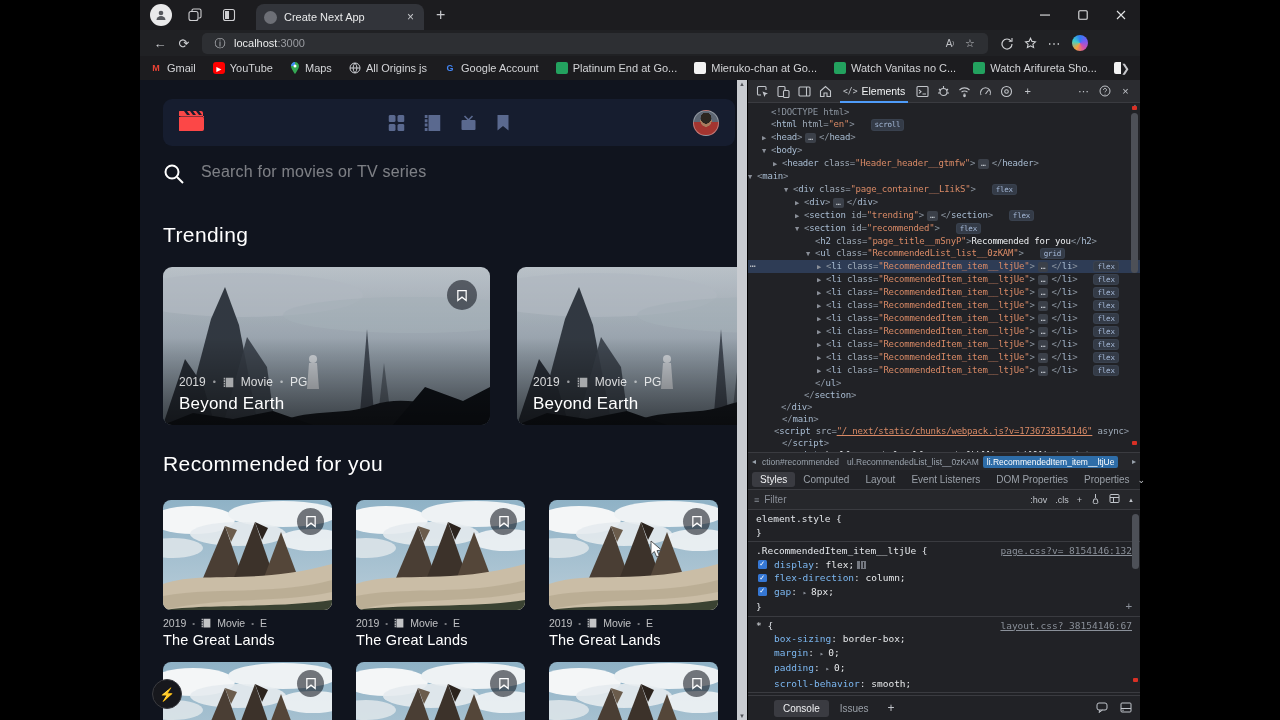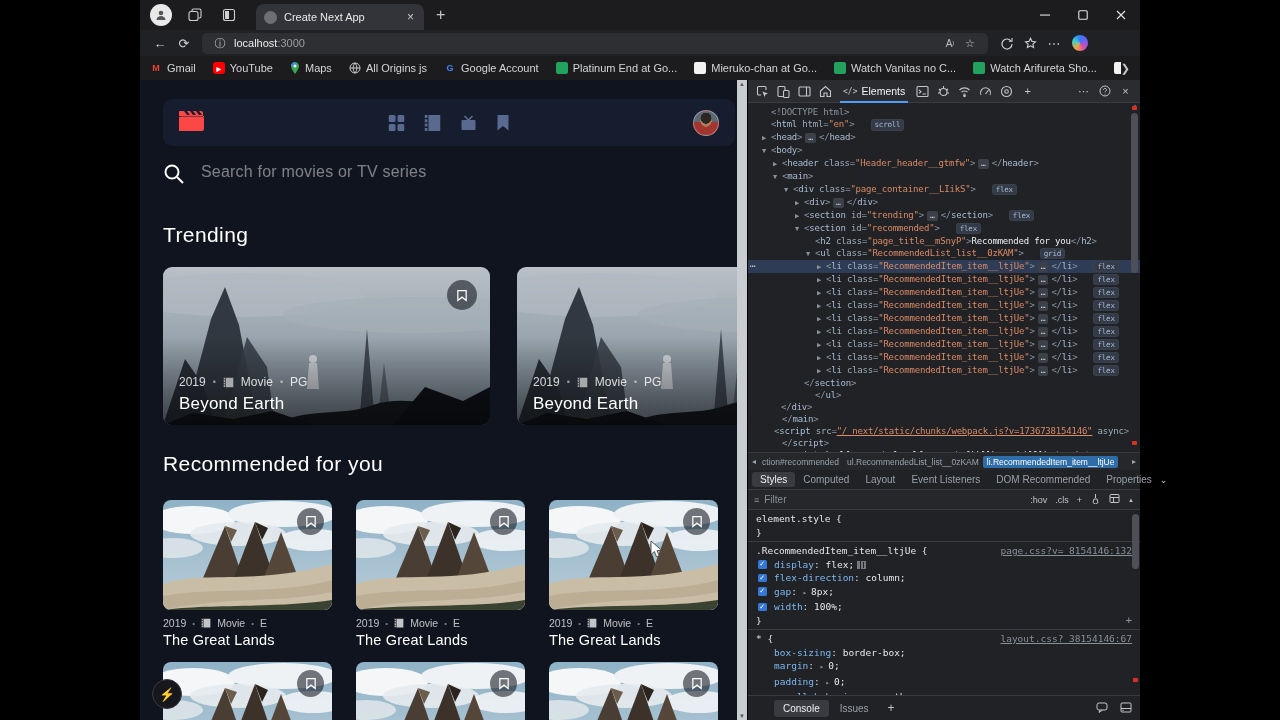--- a/index.html
+++ b/index.html
@@ -722,38 +722,38 @@
             <span class="dt-tbico">×</span>
           </div>
         </div>
 
         <div class="dom-tree" id="domtree">
             <div class="tl" style="padding-left:14px"><span class="tw "></span><span class="tk-doc">&lt;!DOCTYPE html&gt;</span></div>
             <div class="tl" style="padding-left:14px"><span class="tw "></span><span class="tk-p">&lt;</span><span class="tk-t">html</span> <span class="tk-an">html</span><span class="tk-p">=</span><span class="tk-av">"en"</span><span class="tk-p">&gt;</span><span class="tk-bdg">scroll</span></div>
             <div class="tl" style="padding-left:14px"><span class="tw closed"></span><span class="tk-p">&lt;</span><span class="tk-t">head</span><span class="tk-p">&gt;</span><span class="tk-ell">…</span><span class="tk-p">&lt;/</span><span class="tk-t">head</span><span class="tk-p">&gt;</span></div>
             <div class="tl" style="padding-left:14px"><span class="tw open"></span><span class="tk-p">&lt;</span><span class="tk-t">body</span><span class="tk-p">&gt;</span></div>
             <div class="tl" style="padding-left:25px"><span class="tw closed"></span><span class="tk-p">&lt;</span><span class="tk-t">header</span> <span class="tk-an">class</span><span class="tk-p">=</span><span class="tk-av">"Header_header__gtmfw"</span><span class="tk-p">&gt;</span><span class="tk-ell">…</span><span class="tk-p">&lt;/</span><span class="tk-t">header</span><span class="tk-p">&gt;</span></div>
-            <div class="tl" style="padding-left:25px"><span class="tw open"></span><span class="tk-p">&lt;</span><span class="tk-t">main</span><span class="tk-p">&gt;</span></div>
+            <div class="tl" style=""><span class="tw open"></span><span class="tk-p">&lt;</span><span class="tk-t">main</span><span class="tk-p">&gt;</span></div>
             <div class="tl" style="padding-left:36px"><span class="tw open"></span><span class="tk-p">&lt;</span><span class="tk-t">div</span> <span class="tk-an">class</span><span class="tk-p">=</span><span class="tk-av">"page_container__LIikS"</span><span class="tk-p">&gt;</span><span class="tk-bdg">flex</span></div>
             <div class="tl" style="padding-left:47px"><span class="tw closed"></span><span class="tk-p">&lt;</span><span class="tk-t">div</span><span class="tk-p">&gt;</span><span class="tk-ell">…</span><span class="tk-p">&lt;/</span><span class="tk-t">div</span><span class="tk-p">&gt;</span></div>
             <div class="tl" style="padding-left:47px"><span class="tw closed"></span><span class="tk-p">&lt;</span><span class="tk-t">section</span> <span class="tk-an">id</span><span class="tk-p">=</span><span class="tk-av">"trending"</span><span class="tk-p">&gt;</span><span class="tk-ell">…</span><span class="tk-p">&lt;/</span><span class="tk-t">section</span><span class="tk-p">&gt;</span><span class="tk-bdg">flex</span></div>
             <div class="tl" style="padding-left:47px"><span class="tw open"></span><span class="tk-p">&lt;</span><span class="tk-t">section</span> <span class="tk-an">id</span><span class="tk-p">=</span><span class="tk-av">"recommended"</span><span class="tk-p">&gt;</span><span class="tk-bdg">flex</span></div>
             <div class="tl" style="padding-left:58px"><span class="tw "></span><span class="tk-p">&lt;</span><span class="tk-t">h2</span> <span class="tk-an">class</span><span class="tk-p">=</span><span class="tk-av">"page_title__mSnyP"</span><span class="tk-p">&gt;</span><span class="tk-x">Recommended for you</span><span class="tk-p">&lt;/</span><span class="tk-t">h2</span><span class="tk-p">&gt;</span></div>
             <div class="tl" style="padding-left:58px"><span class="tw open"></span><span class="tk-p">&lt;</span><span class="tk-t">ul</span> <span class="tk-an">class</span><span class="tk-p">=</span><span class="tk-av">"RecommendedList_list__0zKAM"</span><span class="tk-p">&gt;</span><span class="tk-bdg">grid</span></div>
             <div class="tl sel" style="padding-left:69px"><span class="gut">⋯</span><span class="tw closed"></span><span class="tk-p">&lt;</span><span class="tk-t">li</span> <span class="tk-an">class</span><span class="tk-p">=</span><span class="tk-av">"RecommendedItem_item__ltjUe"</span><span class="tk-p">&gt;</span><span class="tk-ell">…</span><span class="tk-p">&lt;/</span><span class="tk-t">li</span><span class="tk-p">&gt;</span><span class="tk-bdg">flex</span></div>
             <div class="tl" style="padding-left:69px"><span class="tw closed"></span><span class="tk-p">&lt;</span><span class="tk-t">li</span> <span class="tk-an">class</span><span class="tk-p">=</span><span class="tk-av">"RecommendedItem_item__ltjUe"</span><span class="tk-p">&gt;</span><span class="tk-ell">…</span><span class="tk-p">&lt;/</span><span class="tk-t">li</span><span class="tk-p">&gt;</span><span class="tk-bdg">flex</span></div>
             <div class="tl" style="padding-left:69px"><span class="tw closed"></span><span class="tk-p">&lt;</span><span class="tk-t">li</span> <span class="tk-an">class</span><span class="tk-p">=</span><span class="tk-av">"RecommendedItem_item__ltjUe"</span><span class="tk-p">&gt;</span><span class="tk-ell">…</span><span class="tk-p">&lt;/</span><span class="tk-t">li</span><span class="tk-p">&gt;</span><span class="tk-bdg">flex</span></div>
             <div class="tl" style="padding-left:69px"><span class="tw closed"></span><span class="tk-p">&lt;</span><span class="tk-t">li</span> <span class="tk-an">class</span><span class="tk-p">=</span><span class="tk-av">"RecommendedItem_item__ltjUe"</span><span class="tk-p">&gt;</span><span class="tk-ell">…</span><span class="tk-p">&lt;/</span><span class="tk-t">li</span><span class="tk-p">&gt;</span><span class="tk-bdg">flex</span></div>
             <div class="tl" style="padding-left:69px"><span class="tw closed"></span><span class="tk-p">&lt;</span><span class="tk-t">li</span> <span class="tk-an">class</span><span class="tk-p">=</span><span class="tk-av">"RecommendedItem_item__ltjUe"</span><span class="tk-p">&gt;</span><span class="tk-ell">…</span><span class="tk-p">&lt;/</span><span class="tk-t">li</span><span class="tk-p">&gt;</span><span class="tk-bdg">flex</span></div>
             <div class="tl" style="padding-left:69px"><span class="tw closed"></span><span class="tk-p">&lt;</span><span class="tk-t">li</span> <span class="tk-an">class</span><span class="tk-p">=</span><span class="tk-av">"RecommendedItem_item__ltjUe"</span><span class="tk-p">&gt;</span><span class="tk-ell">…</span><span class="tk-p">&lt;/</span><span class="tk-t">li</span><span class="tk-p">&gt;</span><span class="tk-bdg">flex</span></div>
             <div class="tl" style="padding-left:69px"><span class="tw closed"></span><span class="tk-p">&lt;</span><span class="tk-t">li</span> <span class="tk-an">class</span><span class="tk-p">=</span><span class="tk-av">"RecommendedItem_item__ltjUe"</span><span class="tk-p">&gt;</span><span class="tk-ell">…</span><span class="tk-p">&lt;/</span><span class="tk-t">li</span><span class="tk-p">&gt;</span><span class="tk-bdg">flex</span></div>
             <div class="tl" style="padding-left:69px"><span class="tw closed"></span><span class="tk-p">&lt;</span><span class="tk-t">li</span> <span class="tk-an">class</span><span class="tk-p">=</span><span class="tk-av">"RecommendedItem_item__ltjUe"</span><span class="tk-p">&gt;</span><span class="tk-ell">…</span><span class="tk-p">&lt;/</span><span class="tk-t">li</span><span class="tk-p">&gt;</span><span class="tk-bdg">flex</span></div>
             <div class="tl" style="padding-left:69px"><span class="tw closed"></span><span class="tk-p">&lt;</span><span class="tk-t">li</span> <span class="tk-an">class</span><span class="tk-p">=</span><span class="tk-av">"RecommendedItem_item__ltjUe"</span><span class="tk-p">&gt;</span><span class="tk-ell">…</span><span class="tk-p">&lt;/</span><span class="tk-t">li</span><span class="tk-p">&gt;</span><span class="tk-bdg">flex</span></div>
+            <div class="tl" style="padding-left:58px"><span class="tw "></span><span class="tk-p">&lt;/</span><span class="tk-t">ul</span><span class="tk-p">&gt;</span></div>
             <div class="tl" style="padding-left:47px"><span class="tw "></span><span class="tk-p">&lt;/</span><span class="tk-t">section</span><span class="tk-p">&gt;</span></div>
-            <div class="tl" style="padding-left:58px"><span class="tw "></span><span class="tk-p">&lt;/</span><span class="tk-t">ul</span><span class="tk-p">&gt;</span></div>
             <div class="tl" style="padding-left:24px"><span class="tw "></span><span class="tk-p">&lt;/</span><span class="tk-t">div</span><span class="tk-p">&gt;</span></div>
             <div class="tl" style="padding-left:25px"><span class="tw "></span><span class="tk-p">&lt;/</span><span class="tk-t">main</span><span class="tk-p">&gt;</span></div>
             <div class="tl" style="padding-left:17px"><span class="tw "></span><span class="tk-p">&lt;</span><span class="tk-t">script</span> <span class="tk-an">src</span><span class="tk-p">=</span><span class="tk-av tk-link">"/_next/static/chunks/webpack.js?v=1736738154146"</span> <span class="tk-an">async</span><span class="tk-p">&gt;</span></div>
             <div class="tl" style="padding-left:25px"><span class="tw "></span><span class="tk-p">&lt;/</span><span class="tk-t">script</span><span class="tk-p">&gt;</span></div>
             <div class="tl" style="padding-left:25px"><span class="tw "></span><span class="tk-p">&lt;</span><span class="tk-t">script</span><span class="tk-p">&gt;</span><span class="tk-x">(self.__next_f=self.__next_f||[]).push([0])</span><span class="tk-p">&lt;/</span><span class="tk-t">script</span><span class="tk-p">&gt;</span></div>
           </div>
         <div class="dt-scroll" style="height:349px;top:23px;">
           <span style="position:absolute;top:0;right:1px;font-size:6px;color:#9aa0a6;">▲</span>
           <div class="dt-thumb" style="top:10px;height:160px;"></div>
           <div class="red-mark" style="top:3px;"></div>
@@ -766,21 +766,21 @@
             <span class="crumb">ul.RecommendedList_list__0zKAM</span>
             <span class="crumb active">li.RecommendedItem_item__ltjUe</span>
             <span class="crumb-arrow" style="margin-left:auto;">▸</span>
           </div>
 
         <div class="pane-tabs" id="paneTabs">
             <span class="ptab active">Styles</span>
             <span class="ptab">Computed</span>
             <span class="ptab">Layout</span>
             <span class="ptab">Event Listeners</span>
-            <span class="ptab">DOM Recommended</span>
+            <span class="ptab">DOM Properties</span>
             <span class="ptab">Properties</span>
             <span class="chev">⌄</span>
           </div>
 
         <div class="filter-row">
           <span class="filter-ico">≡</span>
           <span class="filter-text">Filter</span>
           <span id="filterBtns" style="display:flex;">
               <span class="fbtn">:hov</span>
               <span class="fbtn">.cls</span>
@@ -811,21 +811,20 @@
 
   </div>
             <div class="rule">
     <div class="rule-head">
       <span class="rule-sel">.RecommendedItem_item__ltjUe {</span>
       <span class="rule-src">page.css?v=_8154146:132</span>
     </div>
     <div class="prop"><span class="ck">✓</span><span class="pn">display</span><span>: </span><span class="pv">flex;</span><span class="flex-badge"></span></div>
               <div class="prop"><span class="ck">✓</span><span class="pn">flex-direction</span><span>: </span><span class="pv">column;</span></div>
               <div class="prop"><span class="ck">✓</span><span class="pn">gap</span><span>: </span><span class="parrow">▸ </span><span class="pv">8px;</span></div>
-              <div class="prop"><span class="ck">✓</span><span class="pn">width</span><span>: </span><span class="pv">100%;</span></div>
     <div class="rule-close">}</div>
     <span class="rule-plus">+</span>
   </div>
             <div class="rule">
     <div class="rule-head">
       <span class="rule-sel">*  {</span>
       <span class="rule-src">layout.css?_38154146:67</span>
     </div>
     <div class="prop"><span class="pn">box-sizing</span><span>: </span><span class="pv">border-box;</span></div>
               <div class="prop"><span class="pn">margin</span><span>: </span><span class="parrow">▸ </span><span class="pv">0;</span></div>

